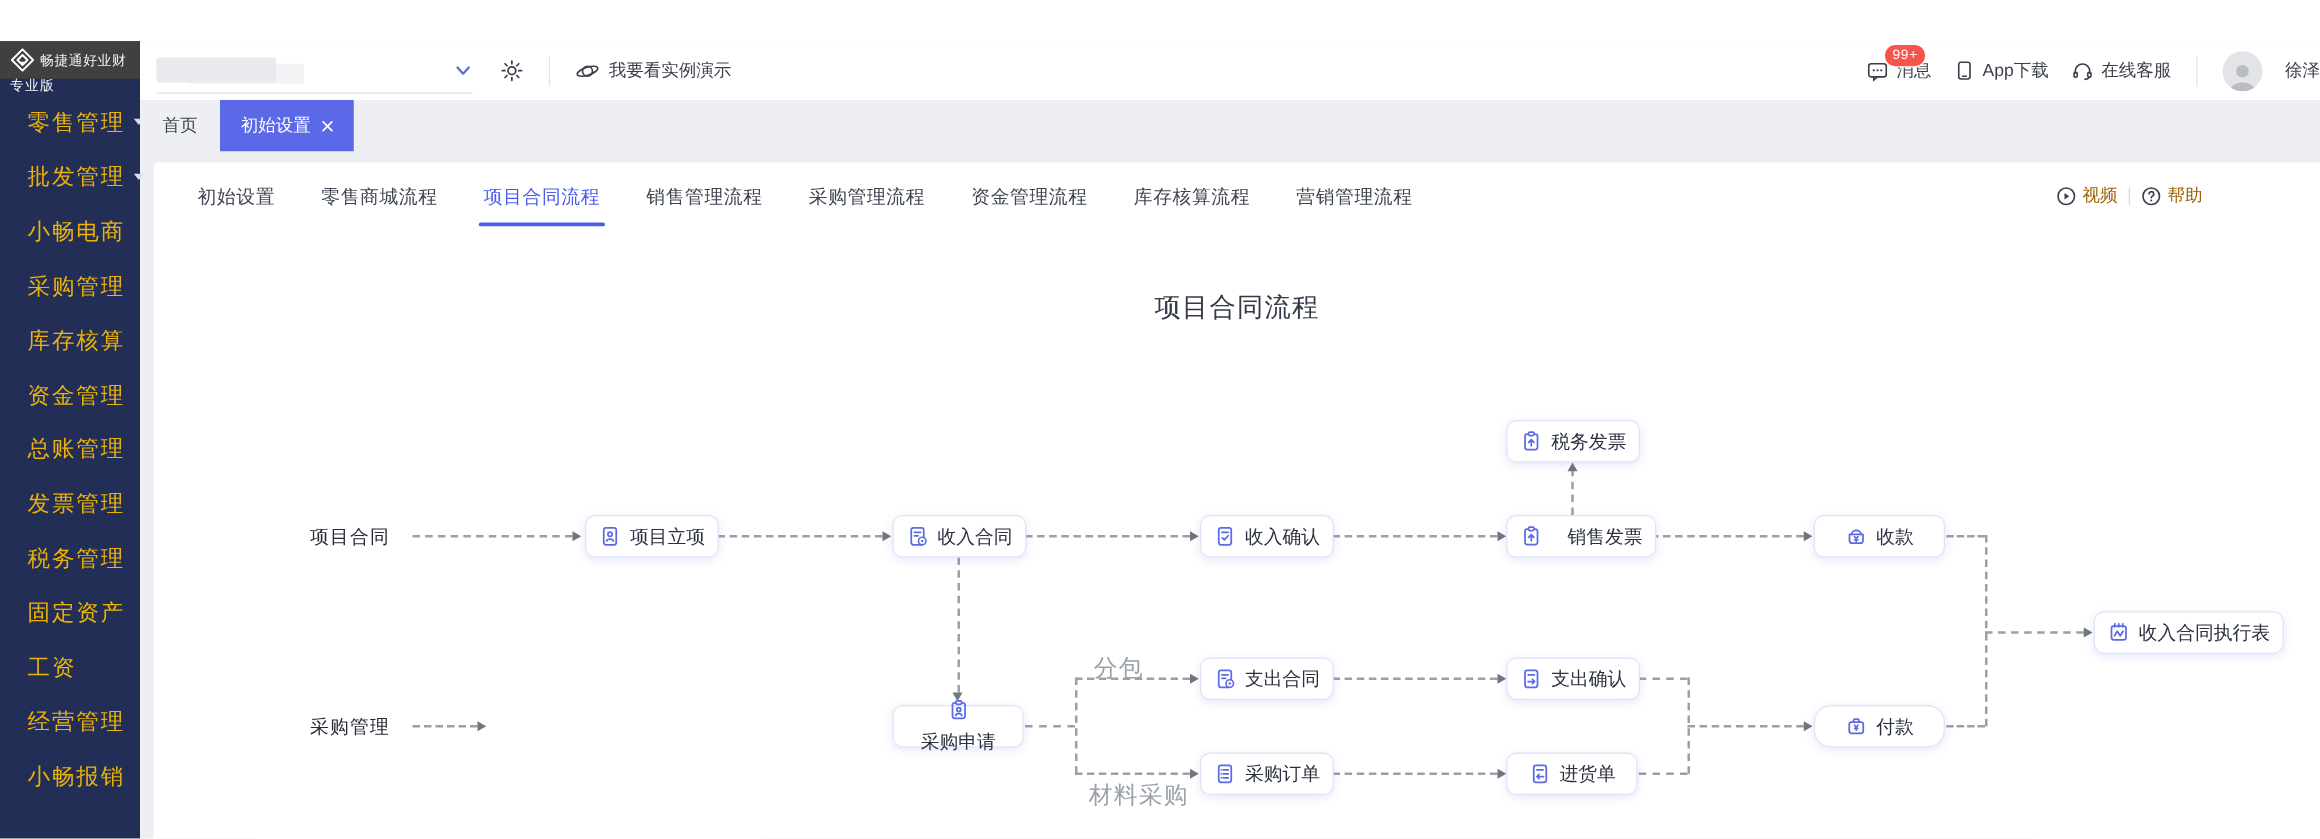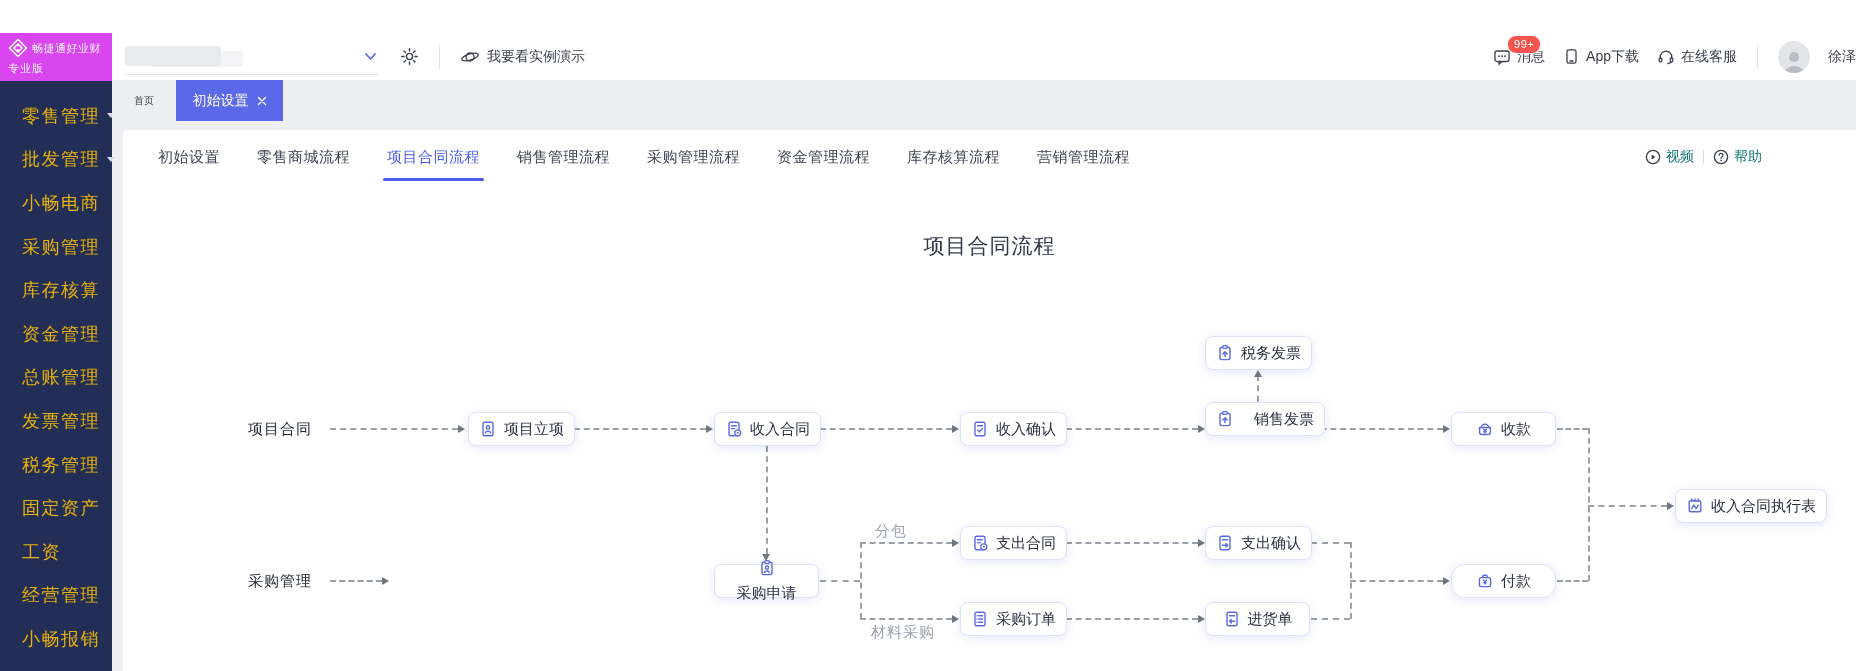--- a/index.html
+++ b/index.html
@@ -4,21 +4,21 @@
 <style>
   * { margin:0; padding:0; box-sizing:border-box; }
   body { font-family:"Liberation Sans","DejaVu Sans",sans-serif; }
   .app { position:relative; width:1856px; height:671px; overflow:hidden; background:#edeff3; }
 
   
   .top-strip { position:absolute; left:0; top:0; width:1856px; height:33px; background:#ffffff; }
 
   
   .sidebar { position:absolute; left:0; top:33px; width:112px; height:638px; background:#232e57; }
-  .logo-block { height:48px; background:#d946ef; padding:5px 8px 16px 8px; }
+  .logo-block { height:30px; background:#404040; padding:5px 8px 16px 8px; }
   .logo-row { display:flex; align-items:center; gap:4px; }
   .logo-row svg { flex:0 0 auto; }
   .brand { color:#f2f4fb; font-size:11px; white-space:nowrap; letter-spacing:.5px; }
   .edition { color:#f2f4fb; font-size:11px; margin-top:3px; letter-spacing:1px; }
   .menu { padding-top:13px; }
   .menu-item { height:43.6px; display:flex; align-items:center; padding-left:22px; color:#eab308; font-size:18px; letter-spacing:1.5px; cursor:pointer; white-space:nowrap; }
   .caret { width:0; height:0; border-left:4.5px solid transparent; border-right:4.5px solid transparent; border-top:5px solid #d7ddf0; margin-left:7px; }
 
   
   .header { position:absolute; left:112px; top:33px; width:1744px; height:47px; background:#ffffff; display:flex; align-items:center; }
@@ -28,40 +28,40 @@
   .vdiv { width:1px; height:24px; background:#e3e4e8; margin:0 20px; }
   .demo-link { display:flex; align-items:center; gap:7px; font-size:14px; color:#3a3f4a; cursor:pointer; }
   .header-right { margin-left:auto; display:flex; align-items:center; gap:18px; white-space:nowrap; }
   .hbtn { display:flex; align-items:center; gap:6px; font-size:14px; color:#3a3f4a; cursor:pointer; position:relative; }
   .badge { position:absolute; top:-13px; left:14px; background:#f5554d; color:#fff; font-size:11px; line-height:1; padding:3px 6px 3px; border-radius:9px; border:1px solid #fff; letter-spacing:.5px; }
   .avatar { width:32px; height:32px; border-radius:50%; background:#e3e4e8; display:flex; align-items:flex-end; justify-content:center; overflow:hidden; }
   .user-name { font-size:14px; color:#3a3f4a; }
 
   
   .tabstrip { position:absolute; left:112px; top:80px; width:1744px; height:41px; background:#edeff3; display:flex; align-items:stretch; }
-  .wtab-home { width:64px; display:flex; align-items:center; justify-content:center; font-size:10px; color:#3c4250; cursor:pointer; }
+  .wtab-home { width:64px; display:flex; align-items:center; justify-content:center; font-size:14px; color:#3c4250; cursor:pointer; }
   .wtab-active { width:107px; background:#5b68e8; color:#ffffff; display:flex; align-items:center; justify-content:center; gap:8px; font-size:14px; cursor:pointer; }
 
   
   .card { position:absolute; left:123px; top:130px; width:1733px; height:541px; background:#ffffff; border-radius:4px 0 0 0; overflow:hidden; }
   .ctabs { position:absolute; left:0; top:0; right:0; height:54px; display:flex; align-items:center; padding-left:35px; gap:37px; }
   .ctab { font-size:15px; color:#3f4451; cursor:pointer; position:relative; height:54px; display:flex; align-items:center; letter-spacing:.5px; }
   .ctab.active { color:#4a5cee; }
   .ctab.active::after { content:""; position:absolute; left:-4px; right:-4px; bottom:3px; height:3px; background:#4a5cee; border-radius:2px; }
-  .tab-actions { position:absolute; left:1522px; top:0; height:54px; display:flex; align-items:center; gap:9px; font-size:14px; color:#0f766e; white-space:nowrap; }
+  .tab-actions { position:absolute; left:1522px; top:0; height:54px; display:flex; align-items:center; gap:9px; font-size:14px; color:#a16207; white-space:nowrap; }
   .ta-div { width:1px; height:14px; background:#d9dbe0; }
   .ta-item { display:flex; align-items:center; gap:5px; cursor:pointer; }
 
   
   .flow { position:absolute; inset:0; }
   .flow-title { position:absolute; top:102px; left:0; width:100%; text-align:center; font-size:21px; font-weight:500; color:#333a47; letter-spacing:1px; }
   .node { position:absolute; min-width:105px; height:34px; background:#fff; border:1px solid #e0e3f8; border-radius:8px; box-shadow:0 2px 8px rgba(84,101,229,.16); display:flex; align-items:center; justify-content:center; gap:7px; padding:0 10px; font-size:15px; color:#2c3140; cursor:pointer; white-space:nowrap; }
   .node svg { flex:0 0 auto; }
   .row-label { position:absolute; font-size:15px; color:#262b36; letter-spacing:1px; }
-  .edge-label { position:absolute; font-size:15px; color:#9aa1ab; letter-spacing:1px; }
+  .edge-label { position:absolute; font-size:19px; color:#9aa1ab; letter-spacing:1px; }
   .hl { position:absolute; border-top:2px dashed #9aa0a8; height:0; }
   .vl { position:absolute; border-left:2px dashed #9aa0a8; width:0; }
   .ar { position:absolute; width:0; height:0; border-top:4px solid transparent; border-bottom:4px solid transparent; border-left:7px solid #70757e; }
   .au { position:absolute; width:0; height:0; border-left:4px solid transparent; border-right:4px solid transparent; border-bottom:7px solid #70757e; }
   .ad { position:absolute; width:0; height:0; border-left:4px solid transparent; border-right:4px solid transparent; border-top:7px solid #70757e; }
 </style>
 </head>
 <body>
 
 <div class="app">
@@ -330,21 +330,21 @@
       <div class="node" style="left:837px; top:282px;">
         <svg width="18" height="18" viewBox="0 0 18 18">
             <g fill="none" stroke="#5b6be4" stroke-width="1.4" stroke-linecap="round" stroke-linejoin="round">
               <rect x="4" y="2.2" width="10" height="13.6" rx="1.8"></rect>
               <path d="M6.5 5.8h5"></path>
               <path d="M6.8 10.2 l1.7 1.7 3-3.3"></path>
             </g>
           </svg>
         <span>收入确认</span>
       </div>
-      <div class="node" style="left:1082px; top:272px;gap:20px;">
+      <div class="node" style="left:1082px; top:282px;gap:20px;">
         <svg width="18" height="18" viewBox="0 0 18 18">
             <g fill="none" stroke="#5b6be4" stroke-width="1.4" stroke-linecap="round" stroke-linejoin="round">
               <rect x="4" y="3.2" width="10" height="12.4" rx="1.8"></rect>
               <rect x="6.8" y="1.6" width="4.4" height="2.8" rx="1" fill="#ffffff"></rect>
               <path d="M9 12.6 V8 M6.9 9.9 L9 7.7 L11.1 9.9"></path>
             </g>
           </svg>
         <span>销售发票</span>
       </div>
       <div class="node" style="left:1328px; top:282px;">

